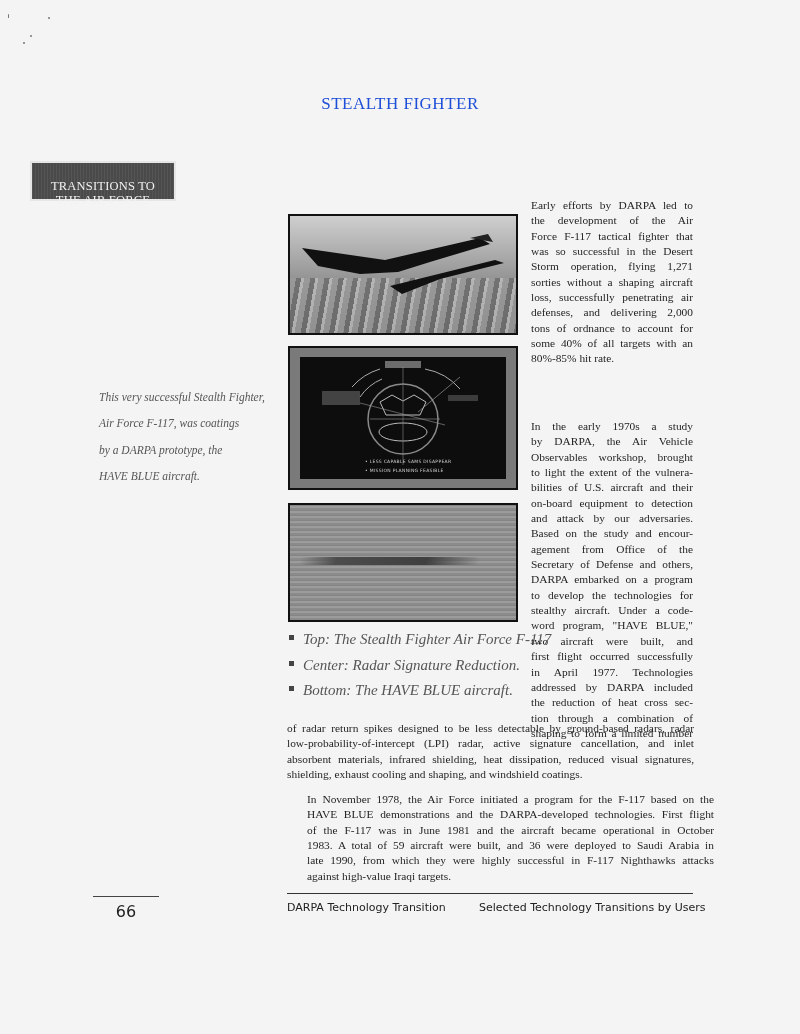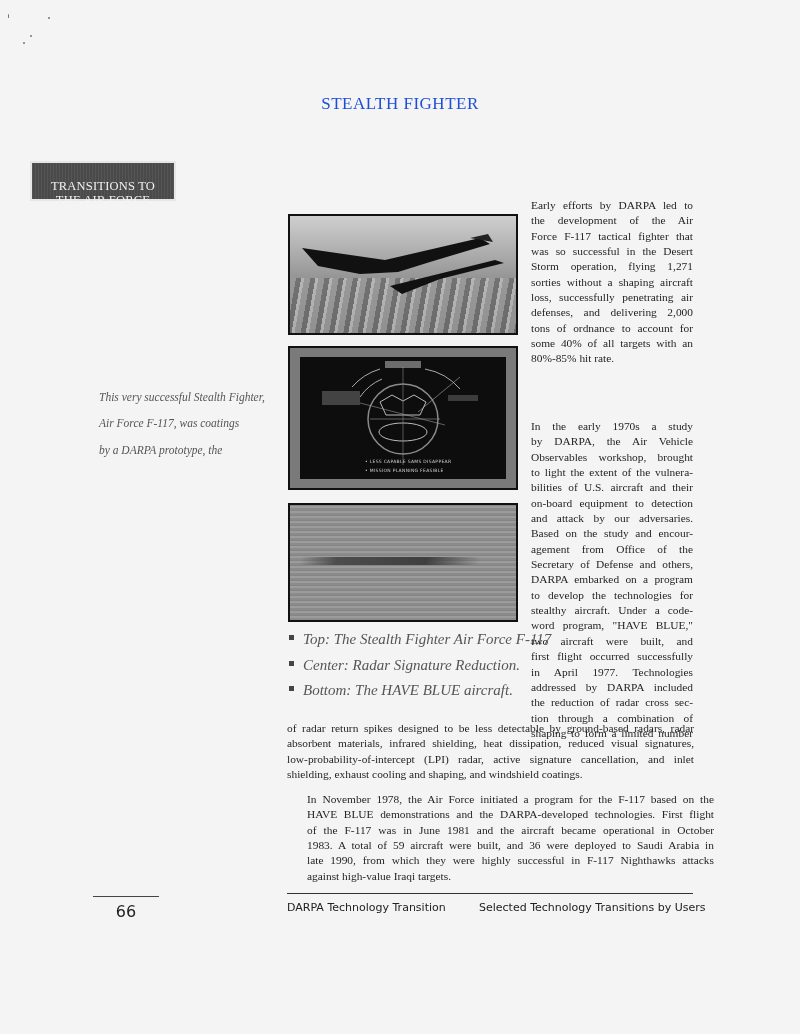--- a/index.html
+++ b/index.html
@@ -103,20 +103,21 @@
 
 <div class="section-tag">
   <span>TRANSITIONS TO</span>
   <span>THE AIR FORCE</span>
 </div>
 
 <div class="sidebar-quote">
   <span>This very successful Stealth Fighter,</span>
   <span>Air Force F-117, was coatings</span>
   <span>by a DARPA prototype, the</span>
+  <span>HAVE BLUE aircraft.</span>
 </div>
 
 <div class="photo photo-1">
   <div class="mtn"></div>
   <svg width="226" height="117" viewBox="0 0 226 117" style="position:absolute;left:0;top:0;">
     <path d="M12 32 L95 44 L190 22 L200 28 L140 46 L108 56 L70 58 L28 50 Z" fill="#111"></path>
     <path d="M100 70 L205 44 L214 47 L150 63 L112 78 Z" fill="#111"></path>
     <path d="M180 22 L198 18 L203 26 Z" fill="#222"></path>
   </svg>
 </div>
@@ -188,29 +189,29 @@
   <span>agement from Office of the</span>
   <span>Secretary of Defense and others,</span>
   <span>DARPA embarked on a program</span>
   <span>to develop the technologies for</span>
   <span>stealthy aircraft. Under a code-</span>
   <span>word program, "HAVE BLUE,"</span>
   <span>two aircraft were built, and</span>
   <span>first flight occurred successfully</span>
   <span>in April 1977. Technologies</span>
   <span>addressed by DARPA included</span>
-  <span>the reduction of radar cross sec-</span>
+  <span>the reduction of heat cross sec-</span>
   <span>tion through a combination of</span>
   <span>shaping to form a limited number</span>
 </div>
 
 <div class="wide-text p2-cont">
   <span>of radar return spikes designed to be less detectable by ground-based radars, radar</span>
+  <span>low-probability-of-intercept (LPI) radar, active signature cancellation, and inlet</span>
   <span>absorbent materials, infrared shielding, heat dissipation, reduced visual signatures,</span>
-  <span>low-probability-of-intercept (LPI) radar, active signature cancellation, and inlet</span>
   <span class="last">shielding, exhaust cooling and shaping, and windshield coatings.</span>
 </div>
 
 <div class="wide-text p3">
   <span>In November 1978, the Air Force initiated a program for the F-117 based on the</span>
   <span>HAVE BLUE demonstrations and the DARPA-developed technologies. First flight</span>
   <span>of the F-117 was in June 1981 and the aircraft became operational in October</span>
   <span>1983. A total of 59 aircraft were built, and 36 were deployed to Saudi Arabia in</span>
   <span>late 1990, from which they were highly successful in F-117 Nighthawks attacks</span>
   <span class="last">against high-value Iraqi targets.</span>

